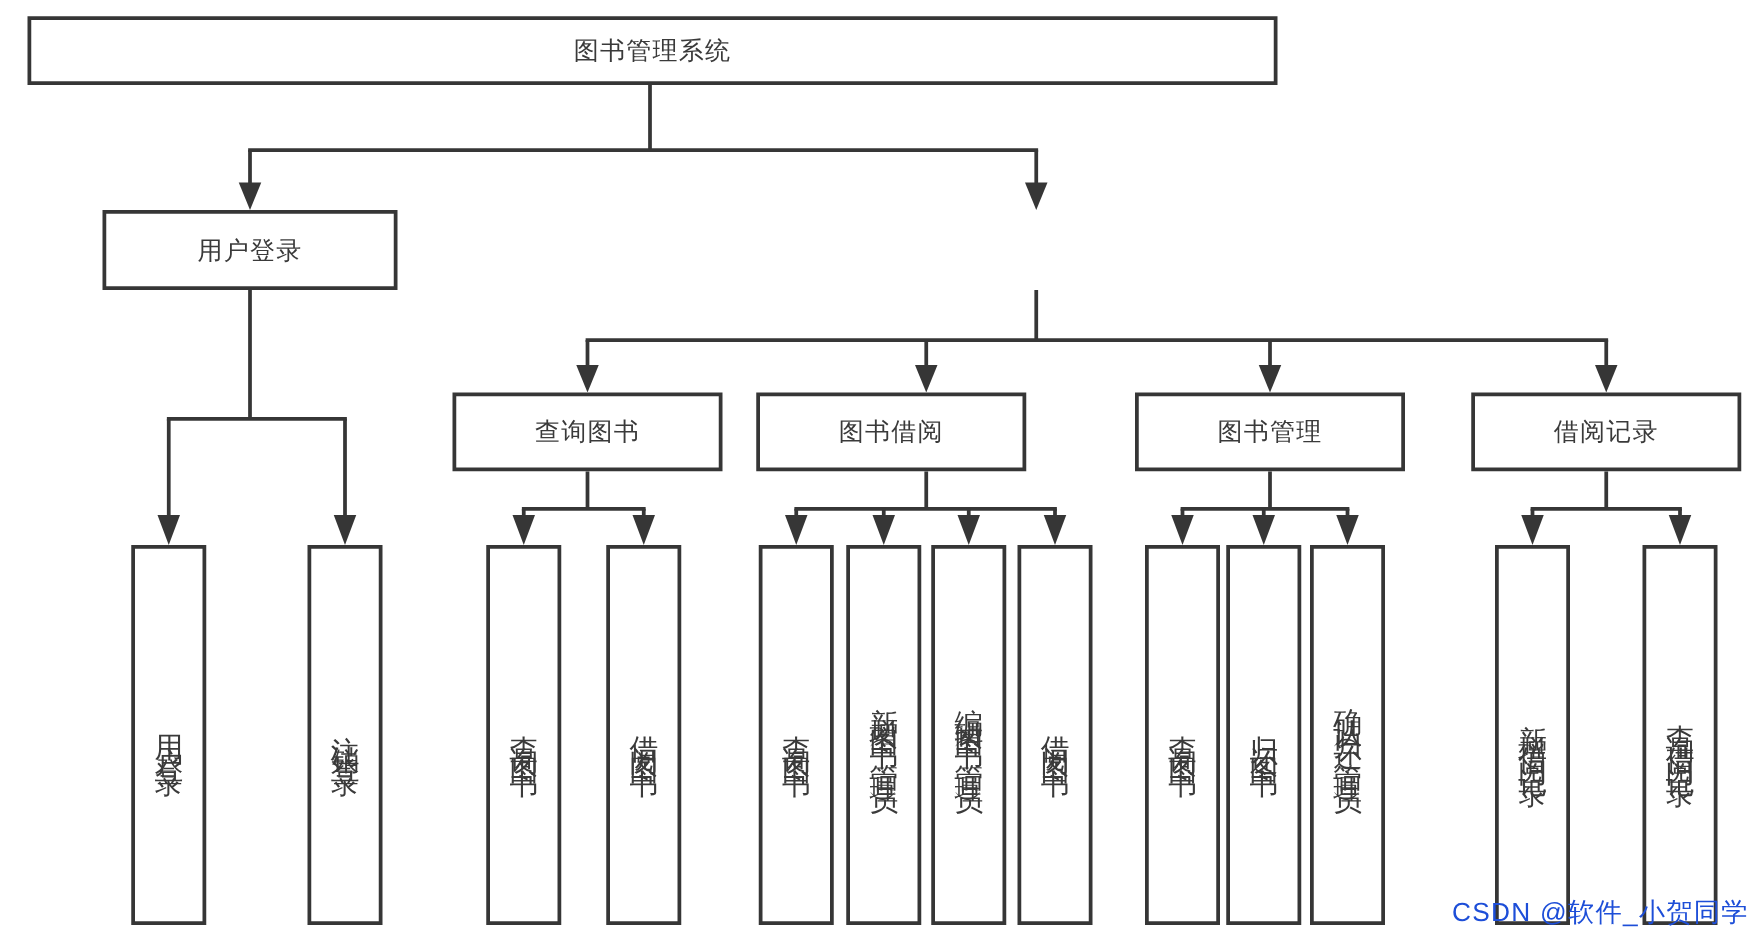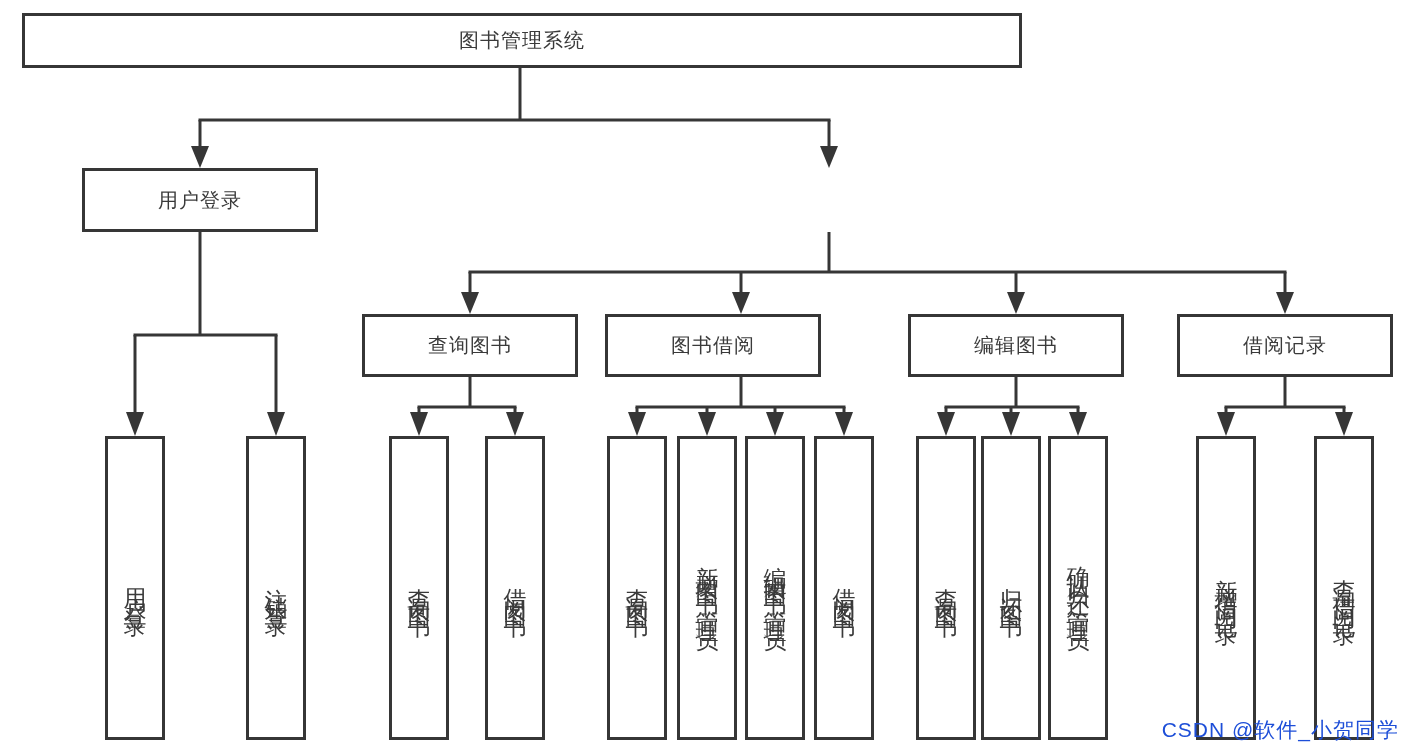--- a/index.html
+++ b/index.html
@@ -161,21 +161,21 @@
     <span>用户登录</span>
   </div>
 
   <div class="node hbox l2 node-l2-a">
     <span>查询图书</span>
   </div>
   <div class="node hbox l2 node-l2-b">
     <span>图书借阅</span>
   </div>
   <div class="node hbox l2 node-l2-c">
-    <span>编辑图书</span>
+    <span>图书管理</span>
   </div>
   <div class="node hbox l2 node-l2-d">
     <span>借阅记录</span>
   </div>
 
   <div class="node vbox leaf-1">
     <span>用户登录</span>
   </div>
   <div class="node vbox leaf-2">
     <span>注销登录</span>

